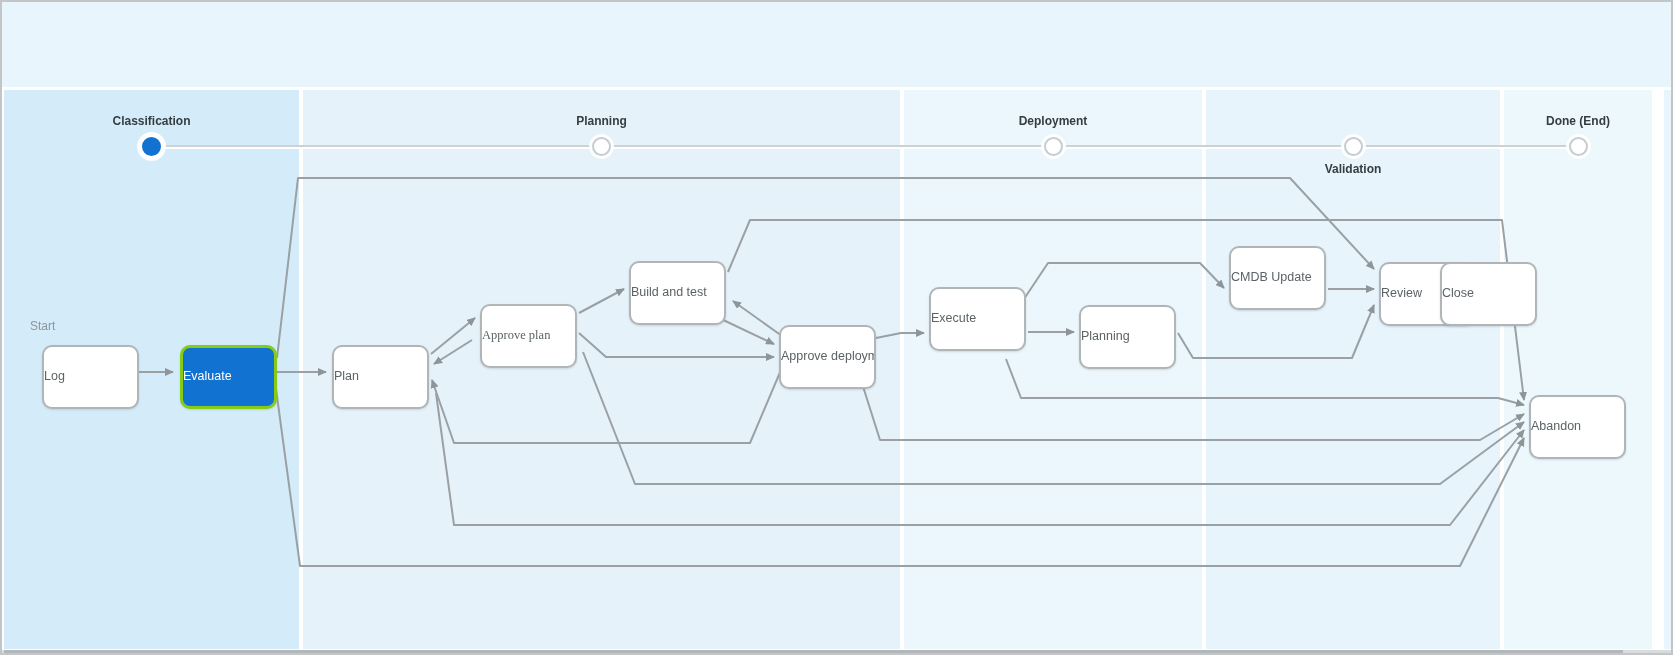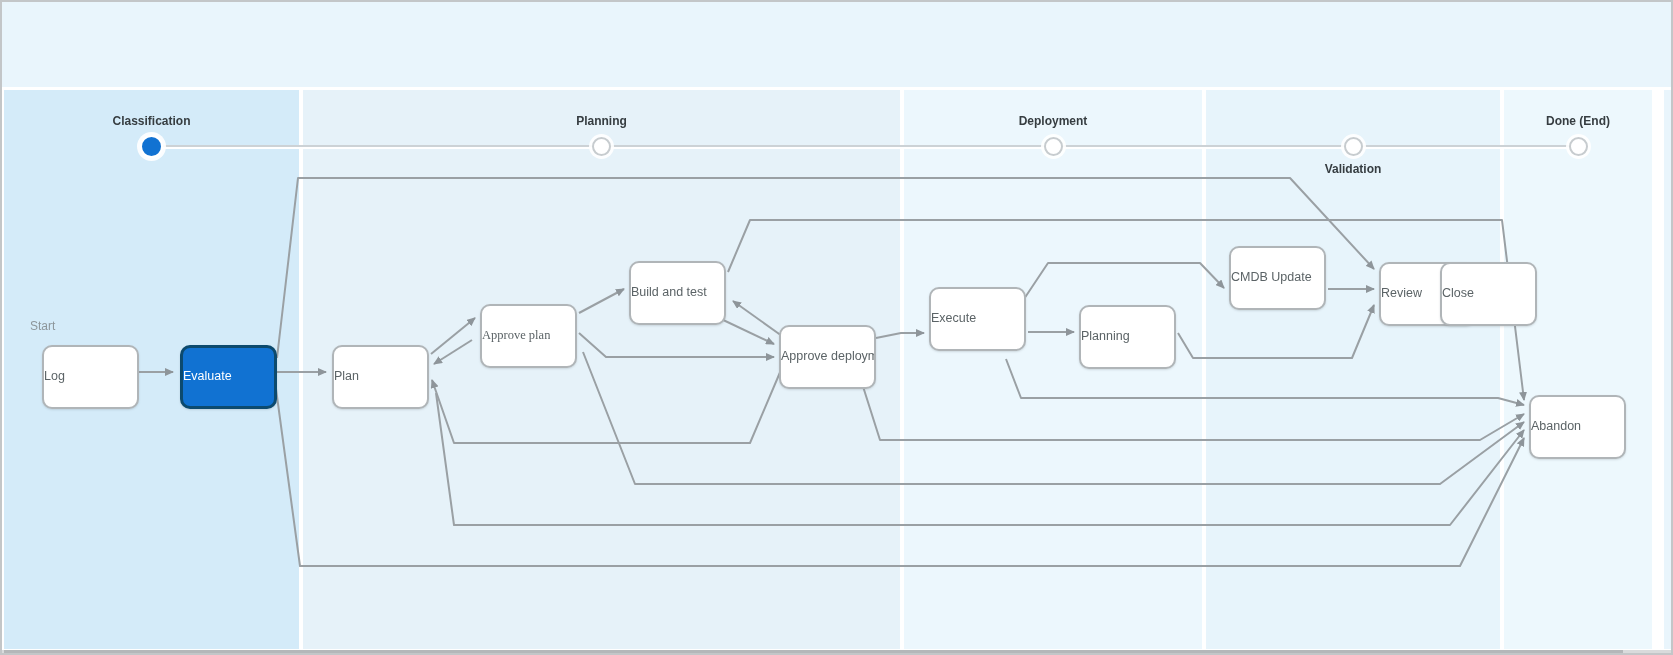--- a/index.html
+++ b/index.html
@@ -15,21 +15,21 @@
   .stage-dot.active{width:19px;height:19px;background:#1172d2;border:2px solid #ffffff;}
   .stage-label{position:absolute;transform:translateX(-50%);font-size:12px;color:#363d41;
                white-space:nowrap;z-index:3;font-weight:bold;}
   .start-label{position:absolute;font-size:12px;color:#8d969b;z-index:3;}
   #edges{position:absolute;left:0;top:0;width:1673px;height:655px;z-index:4;}
   .node{position:absolute;width:97px;height:64px;background:#ffffff;border:2px solid #b0b5b8;
         border-radius:10px;display:flex;align-items:center;justify-content:flex-start;
         box-sizing:border-box;z-index:5;box-shadow:0 1px 2px rgba(120,130,135,.25);cursor:pointer;}
   .node span{font-size:12.5px;color:#5b6366;text-align:center;line-height:1.1;
              white-space:nowrap;overflow:hidden;max-width:93px;}
-  .node.active{background:#1172d2;border:3px solid #0c4a6e;}
+  .node.active{background:#1172d2;border:3px solid #84cc16;}
   .node.active span{color:#ffffff;}
   .scrollbar{position:absolute;left:0;top:648px;width:100%;height:7px;background:#d9dbdc;z-index:6;}
   .scrollbar-thumb{position:absolute;top:0;height:7px;background:#b4b7b9;}
 </style>
 </head>
 <body>
 
 <div id="screen">
   <div class="top-band" style="background: rgb(233, 245, 252);"></div>
   <div class="canvas" id="columns">

